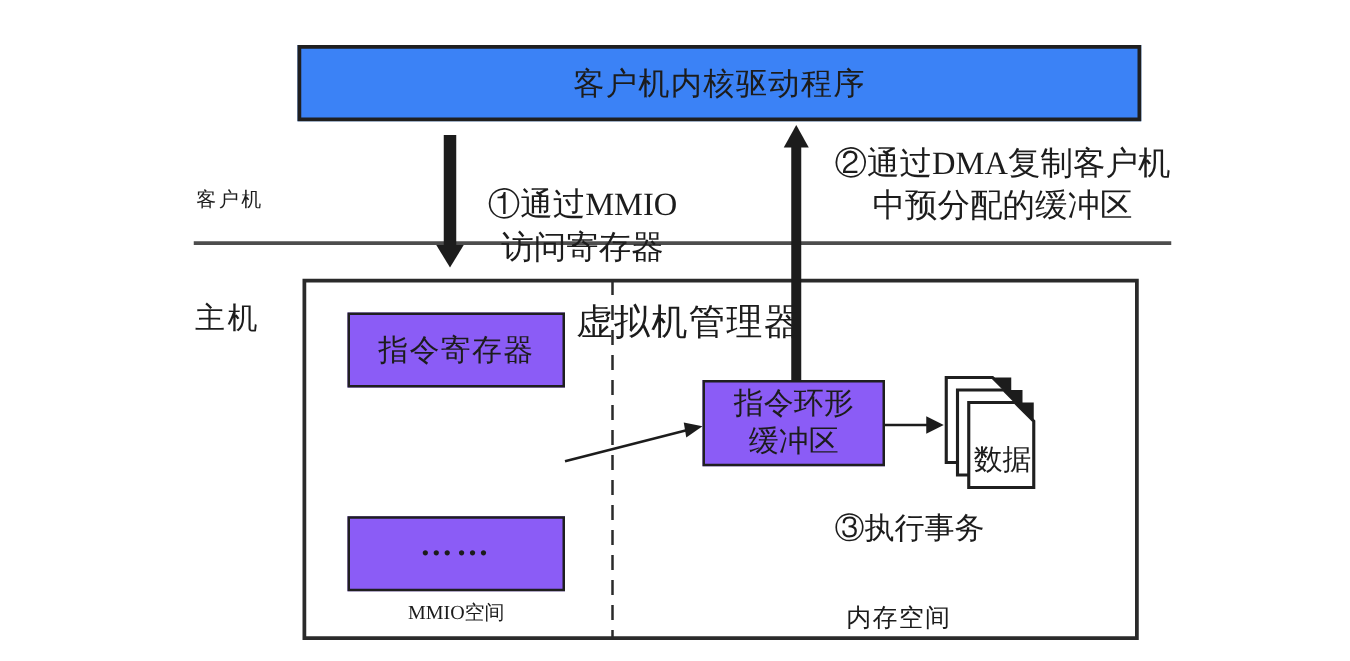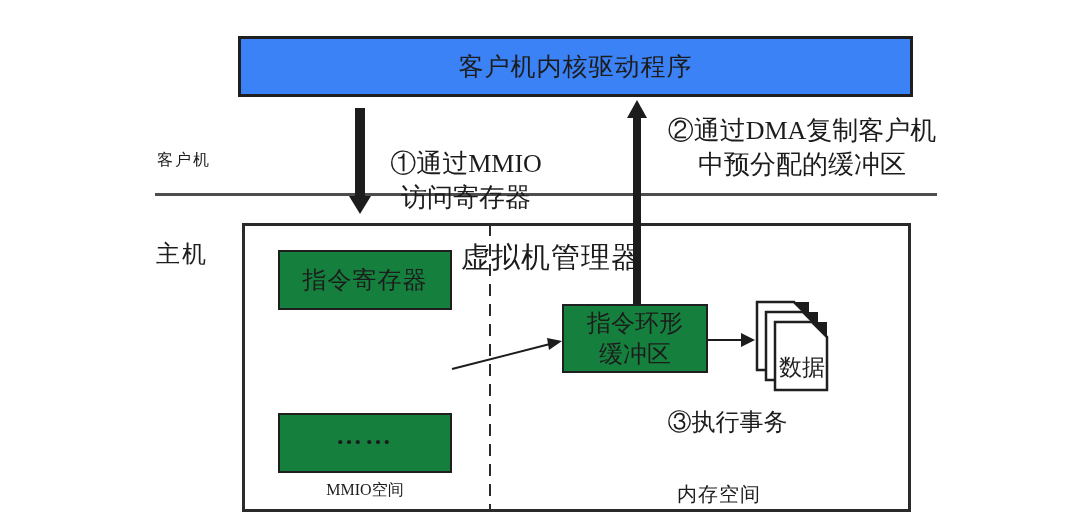--- a/index.html
+++ b/index.html
@@ -1,20 +1,20 @@
 <!DOCTYPE html>
 <html><head>
 <meta charset="utf-8">
 <style>
   * { margin:0; padding:0; box-sizing:border-box; }
   body { background:#fff; font-family:"Liberation Serif","DejaVu Serif",serif; }
   .stage { position:relative; width:1080px; height:529px; background:#ffffff; overflow:hidden; color:#1c1c1c; }
   .abs { position:absolute; }
   .box { border:3px solid #1f1f1f; background:#3b82f6; display:flex; align-items:center; justify-content:center; }
-  .thinbox { border:2.5px solid #1f1f1f; background:#15803d; display:flex; align-items:center; justify-content:center; }
+  .thinbox { border:2.5px solid #1f1f1f; background:#8b5cf6; display:flex; align-items:center; justify-content:center; }
   .top-box { left:238px; top:36px; width:675px; height:61px; font-size:25px; letter-spacing:1px; }
   .divider { left:155px; top:193px; width:782px; height:3px; background:#4d4d4d; }
   .guest-label { left:157px; top:150px; font-size:16px; letter-spacing:2px; }
   .host-label  { left:156px; top:238px; font-size:24px; letter-spacing:2px; }
   .step1-label { left:385px; top:116px; width:162px; text-align:center; font-size:26px; line-height:34px;margin-top:31px; }
   .step2-label { left:652px; top:114px; width:300px; text-align:center; font-size:26px; line-height:34px; }
   .big-box { left:242px; top:223px; width:669px; height:289px; border:3px solid #2a2a2a; background:transparent; }
   .hv-label { left:461px; top:238px; font-size:29px; letter-spacing:1px; }
   .reg-box { left:278px; width:174px; font-size:24px; letter-spacing:1px; }
   .reg1 { top:250px; height:60px; }

